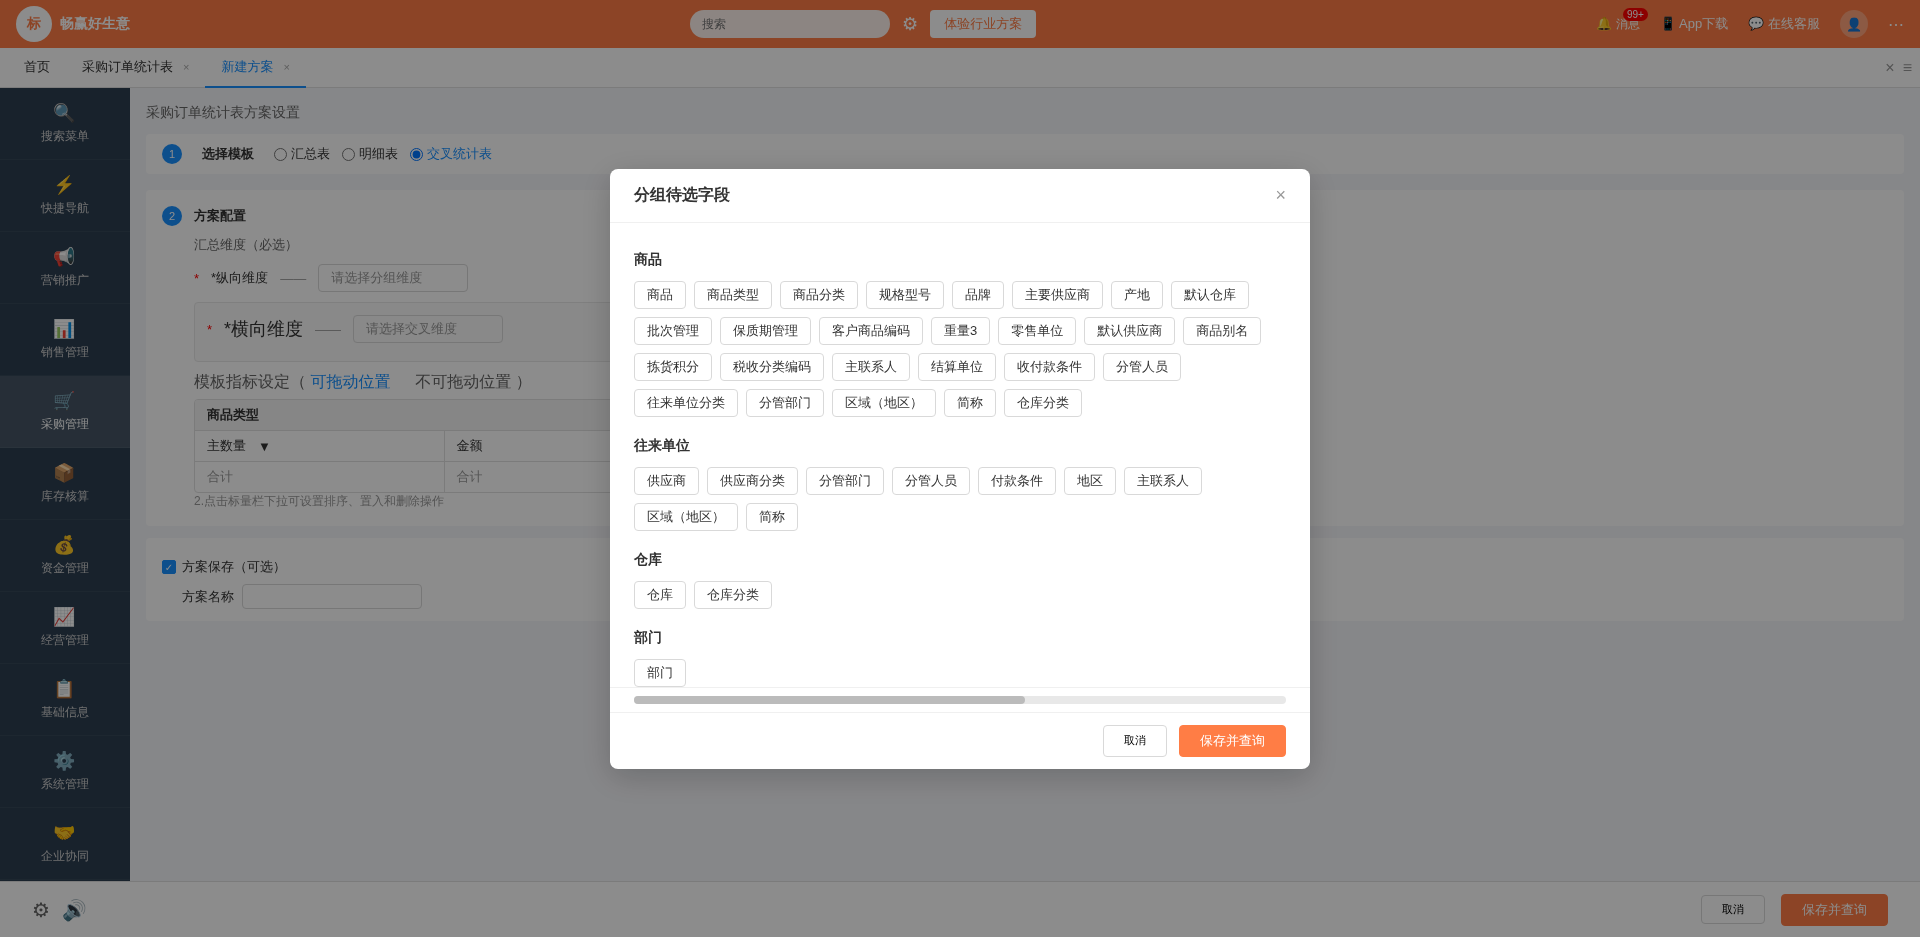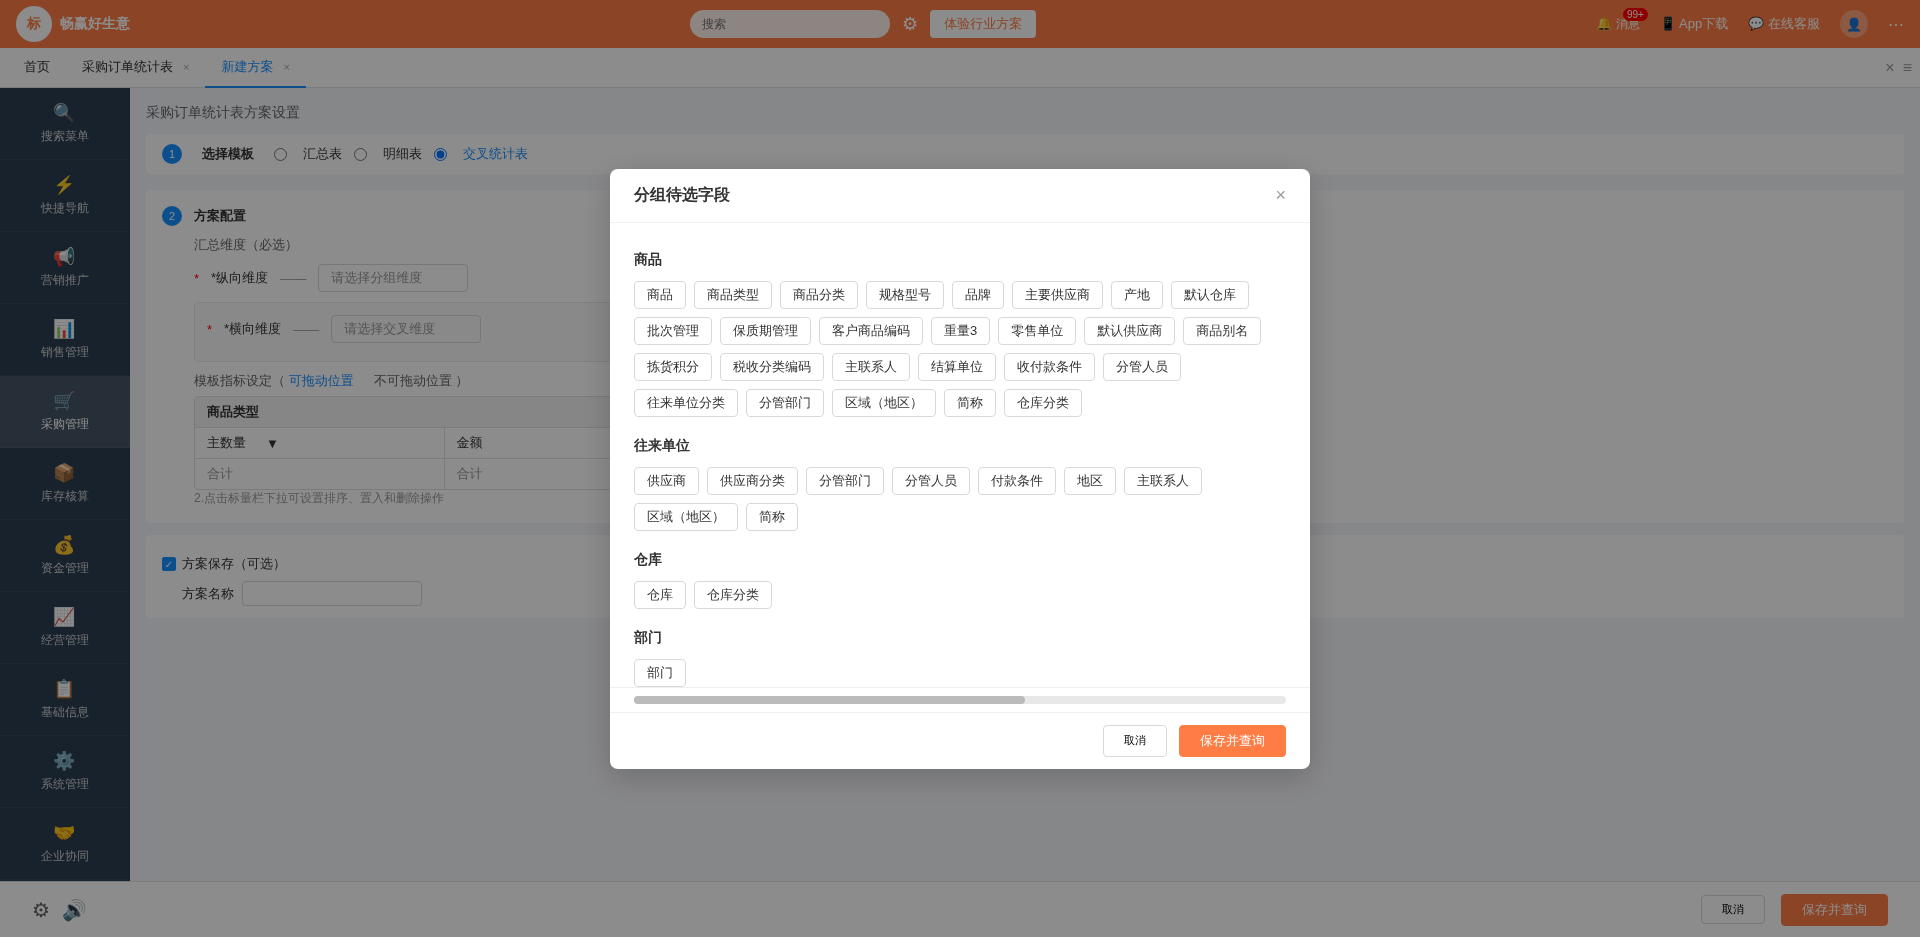--- a/index.html
+++ b/index.html
@@ -74,21 +74,21 @@
 
     
     .content-area { flex: 1; background: #f5f6fa; padding: 16px; overflow-y: auto; position: relative; }
     .page-title { font-size: 14px; color: #666; margin-bottom: 12px; }
 
     
     .step-row { display: flex; align-items: center; gap: 20px; margin-bottom: 16px; background: #fff; padding: 10px 16px; border-radius: 4px; }
     .step-badge { background: #1890ff; color: #fff; width: 20px; height: 20px; border-radius: 50%; display: flex; align-items: center; justify-content: center; font-size: 11px; flex-shrink: 0; }
     .step-label { font-size: 13px; font-weight: bold; }
     .radio-group { display: flex; gap: 12px; align-items: center; font-size: 13px; }
-    .radio-item { display: flex; align-items: center; gap: 16px; cursor: pointer; }
+    .radio-item { display: flex; align-items: center; gap: 4px; cursor: pointer; }
 
     
     .form-section { background: #fff; padding: 16px; border-radius: 4px; margin-bottom: 12px; }
     .form-row { display: flex; align-items: center; margin-bottom: 10px; gap: 12px; }
     .dim-placeholder { color: #999; font-size: 13px; border: 1px solid #d9d9d9; padding: 4px 12px; border-radius: 4px; min-width: 150px; }
 
     
     .overlay {
       position: fixed;
       top: 0; left: 0; right: 0; bottom: 0;
@@ -324,38 +324,38 @@
         <div class="form-row">
           <span style="color:#f00;font-size:13px;">*</span>
           <span style="font-size:13px;">*纵向维度</span>
           <span style="color:#999;font-size:13px;">——</span>
           <div class="dim-placeholder">请选择分组维度</div>
         </div>
 
         <div style="background:#f9f9f9;border:1px solid #e8e8e8;padding:12px;border-radius:4px;margin:10px 0 10px 0;width:500px;">
           <div class="form-row" style="margin-bottom:6px;">
             <span style="color:#f00;font-size:13px;">*</span>
-            <span style="font-size:13px;">*横向维度</span>
+            <span style="font-size:18px;">*横向维度</span>
             <span style="color:#999;font-size:13px;">——</span>
             <div class="dim-placeholder">请选择交叉维度</div>
           </div>
         </div>
 
-        <div style="font-size:13px;color:#666;margin-bottom:6px;">
+        <div style="font-size:16px;color:#666;margin-bottom:6px;">
           <span>模板指标设定（</span>
           <span style="color:#1890ff;">可拖动位置</span>
           <span>　</span>
           <span>不可拖动位置</span>
           <span>）</span>
         </div>
 
         <div style="border:1px solid #e0e0e0;border-radius:4px;overflow:hidden;width:500px;">
           <div style="background:#f5f5f5;padding:6px 12px;border-bottom:1px solid #e0e0e0;font-size:13px;font-weight:bold;">商品类型</div>
           <div style="display:flex;border-bottom:1px solid #e0e0e0;">
-            <div style="flex:1;border-right:1px solid #e0e0e0;padding:6px 12px;font-size:13px;display:flex;align-items:center;gap:20px;">
+            <div style="flex:1;border-right:1px solid #e0e0e0;padding:6px 12px;font-size:13px;display:flex;align-items:center;gap:12px;">
               <span>主数量</span>
               <span style="cursor:pointer;">▼</span>
             </div>
             <div style="flex:1;padding:6px 12px;font-size:13px;">
               <span>金额</span>
             </div>
           </div>
           <div style="display:flex;">
             <div style="flex:1;border-right:1px solid #e0e0e0;padding:6px 12px;font-size:13px;color:#999;">
               <span>合计</span>

